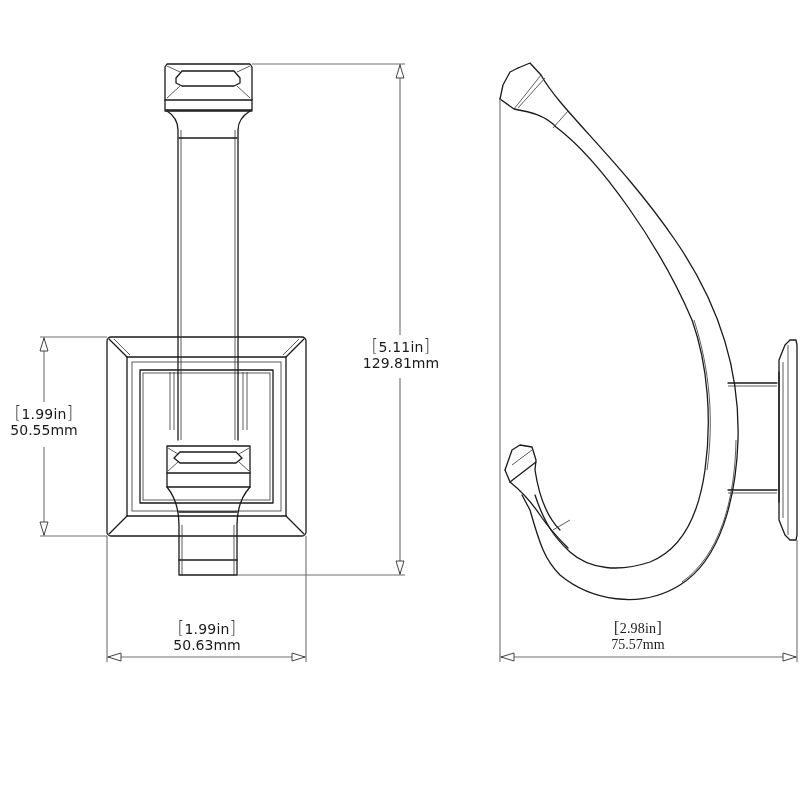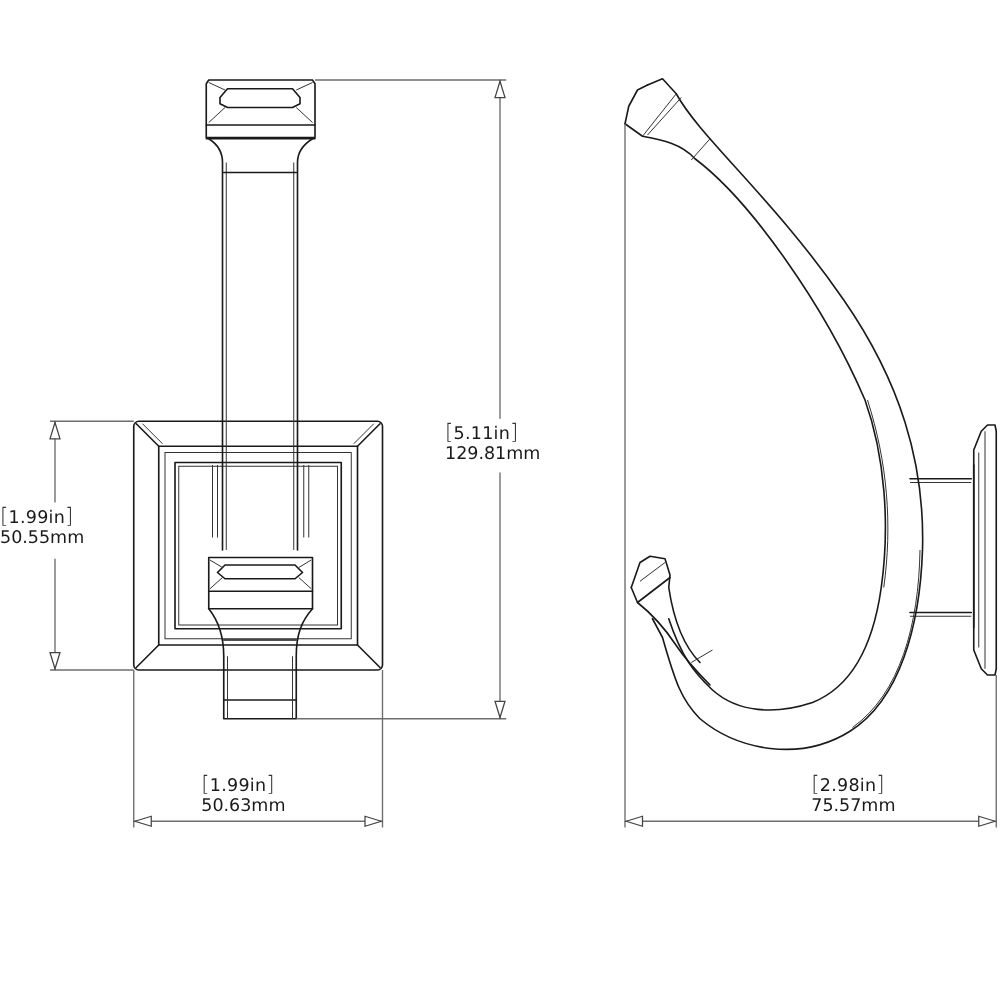--- a/index.html
+++ b/index.html
@@ -2,21 +2,21 @@
 <html><head>
   <meta charset="utf-8">
   <style>
     html, body { margin: 0; padding: 0; background: #ffffff; }
     body { width: 800px; height: 800px; overflow: hidden; position: relative; font-family: "DejaVu Sans", sans-serif; }
     #drawing { position: absolute; left: 0; top: 0; width: 800px; height: 800px; }
     .part { fill: none; stroke: #1a1a1a; stroke-width: 1.3; stroke-linejoin: round; stroke-linecap: round; }
     .part-thin { fill: none; stroke: #333333; stroke-width: 0.8; }
     .dim { fill: none; stroke: #6e6e6e; stroke-width: 1.1; }
     .arrow { fill: #ffffff; stroke: #444444; stroke-width: 1; }
-    .dim-label { position: absolute; color: #1a1a1a; font-family: "DejaVu Sans", sans-serif; font-size: 14px; line-height: 16px; background: #ffffff; white-space: nowrap; }
+    .dim-label { position: absolute; text-align: center; color: #1a1a1a; font-family: "DejaVu Sans", sans-serif; font-size: 14px; line-height: 16px; background: #ffffff; white-space: nowrap; }
     .dim-label .inch { display: block; letter-spacing: 0.2px; }
     .dim-label .mm { display: block; }
     .br { font-weight: 300; font-size: 17px; color: #333; }
   </style>
 </head>
 <body>
 
 <svg id="drawing" viewBox="0 0 800 800" xmlns="http://www.w3.org/2000/svg">
 
   <g>
@@ -146,16 +146,16 @@
 <div class="dim-label" style="left:0px; top:405px; width:88px;">
   <span class="inch"><span class="br">[</span><span>1.99in</span><span class="br">]</span></span>
   <span class="mm">50.55mm</span>
 </div>
 
 <div class="dim-label" style="left:161px; top:620px; width:92px; background:transparent;">
   <span class="inch"><span class="br">[</span><span>1.99in</span><span class="br">]</span></span>
   <span class="mm">50.63mm</span>
 </div>
 
-<div class="dim-label" style="left:649px; top:620px; width:92px; background:transparent;">
+<div class="dim-label" style="left:592px; top:620px; width:92px; background:transparent;font-family:Liberation Serif, serif;">
   <span class="inch"><span class="br">[</span><span>2.98in</span><span class="br">]</span></span>
   <span class="mm">75.57mm</span>
 </div>
 
 </body></html>

